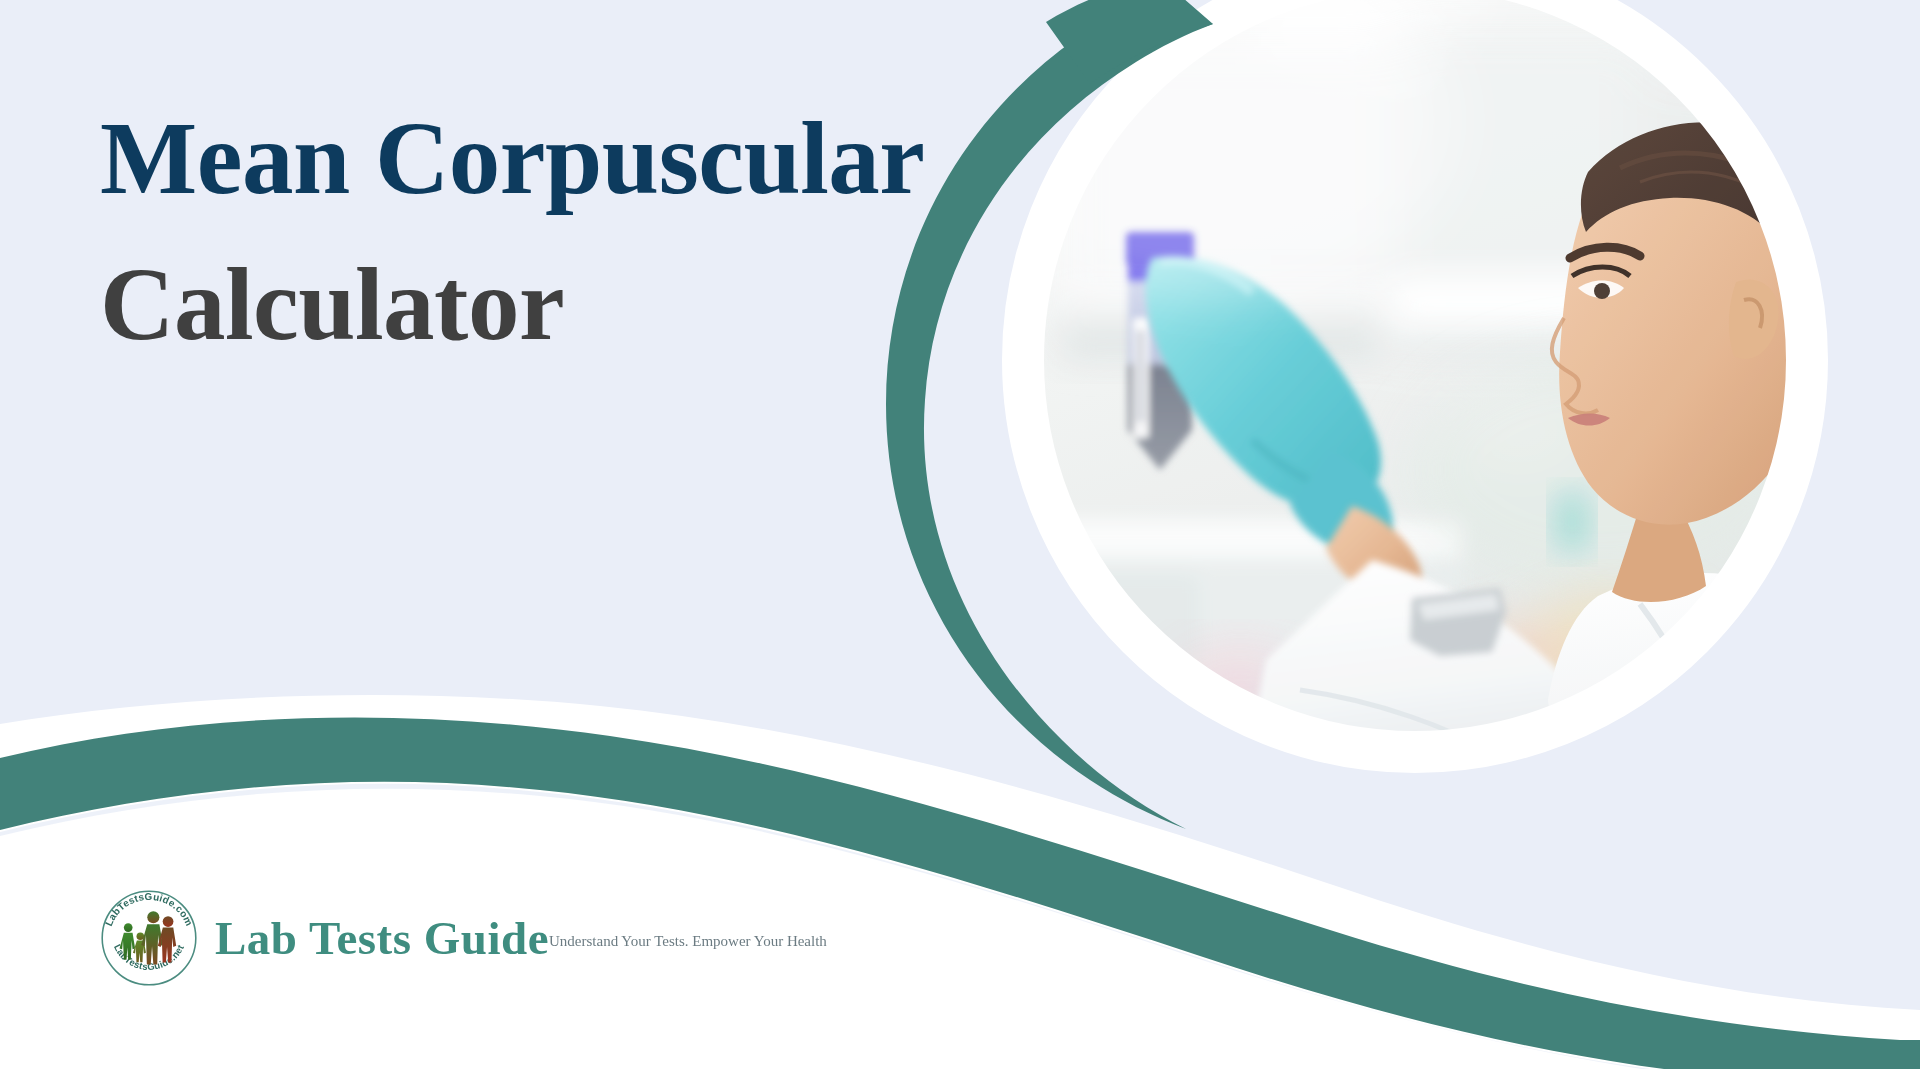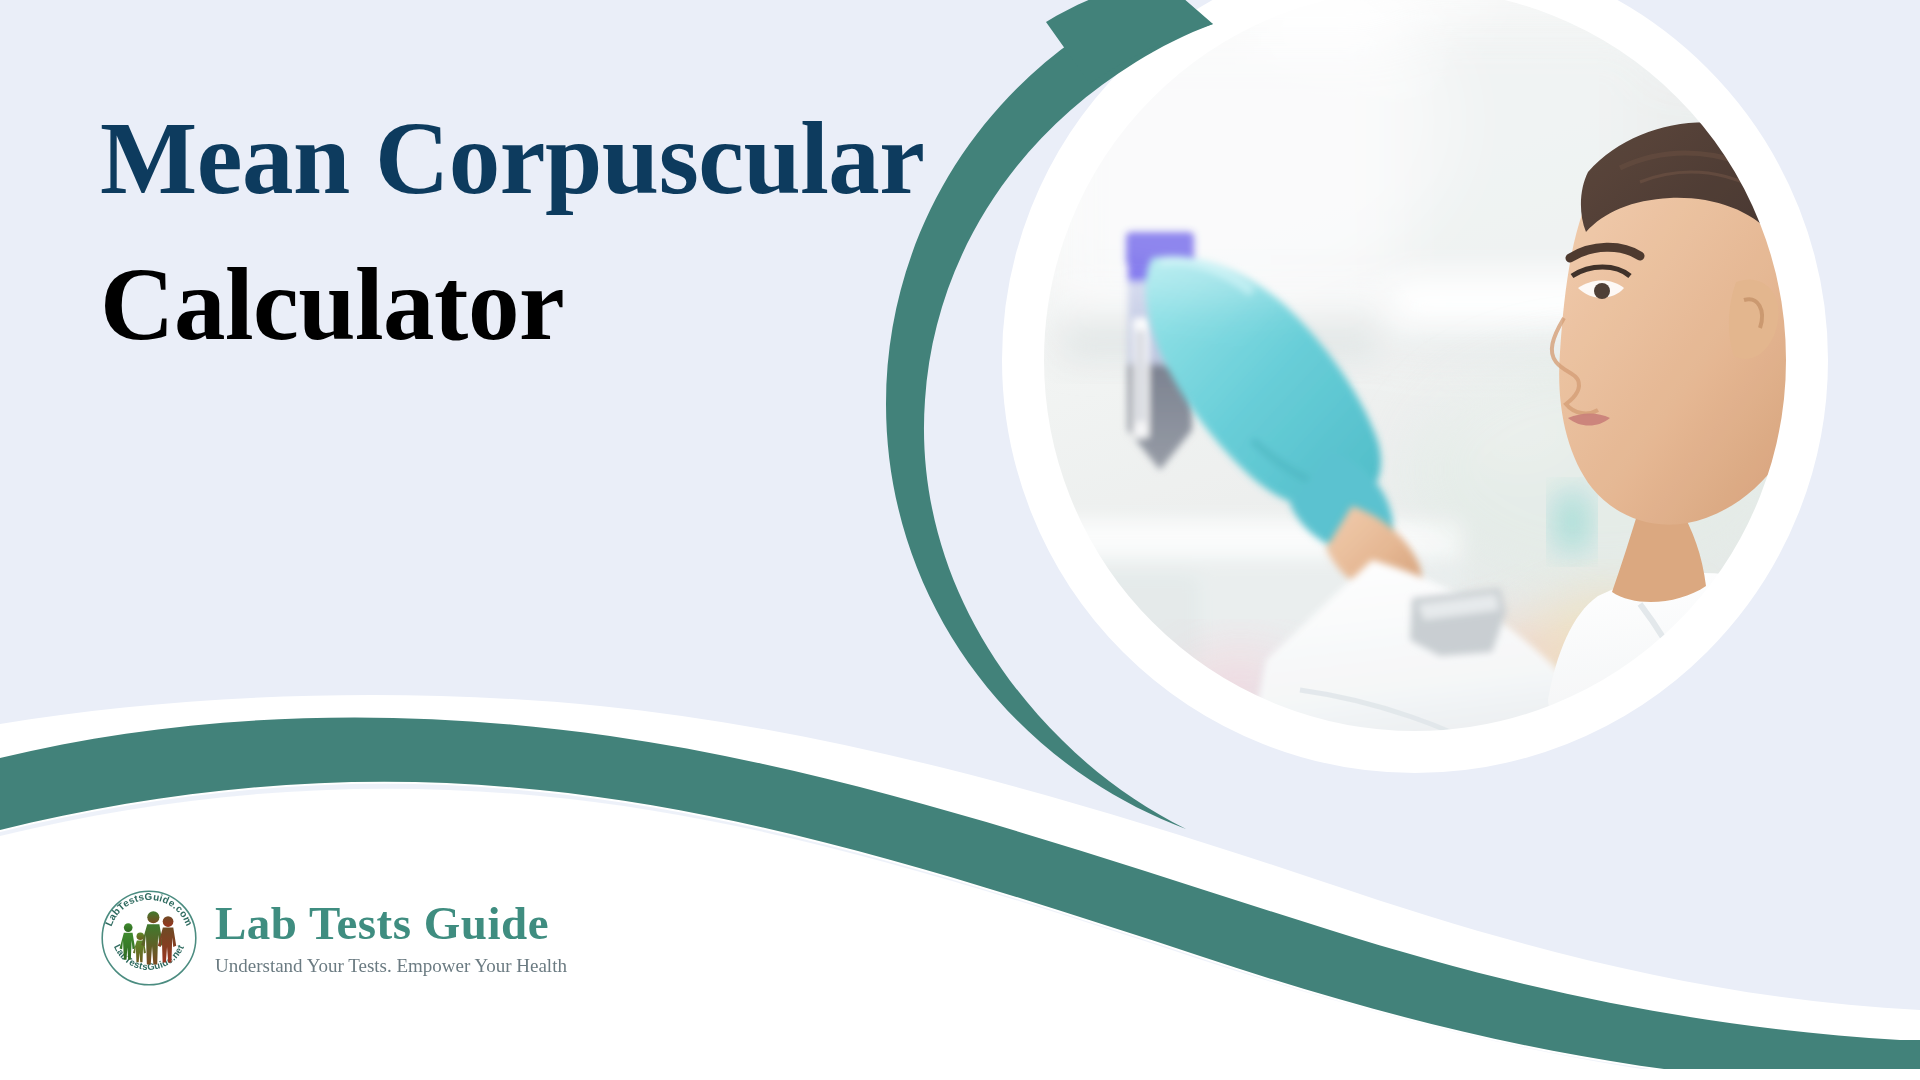--- a/index.html
+++ b/index.html
@@ -34,51 +34,51 @@
     letter-spacing:-0.5px;
     color:#0d3b5e;
     white-space:nowrap;
   }
   .hl-accent{
     font-family:"Liberation Serif", serif;
     font-weight:700;
     font-size:103px;
     line-height:124px;
     letter-spacing:-0.5px;
-    color:#000000;
+    color:#404040;
     margin-top:22px;
     white-space:nowrap;
   }
 
   
   #logo{
     position:absolute;
     left:97px; top:886px;
     display:flex;
     align-items:center;
     gap:14px;
     z-index:7;
   }
   #logo-badge{ width:104px; height:104px; flex:0 0 auto; }
-  #logo-text{ display:flex; flex-direction:column; justify-content:center; }
+  #logo-text{ display:flex; flex-direction:row; justify-content:center; }
   #logo-name{
     font-family:"Liberation Serif", serif;
     font-weight:700;
     font-size:47px;
     line-height:52px;
     color:#3f8d80;
     letter-spacing:0.5px;
     white-space:nowrap;
   }
   #logo-tagline{
     font-family:"Liberation Serif", serif;
-    font-size:19px;
+    font-size:15px;
     line-height:26px;
     color:#6b7b82;
-    margin-top:4px;
+    margin-top:16px;
     white-space:nowrap;
   }
 </style>
 </head>
 <body>
 
 <div id="banner">
 
   <svg id="art" viewBox="0 0 1920 1080" preserveAspectRatio="none" xmlns="http://www.w3.org/2000/svg">
     <defs>

